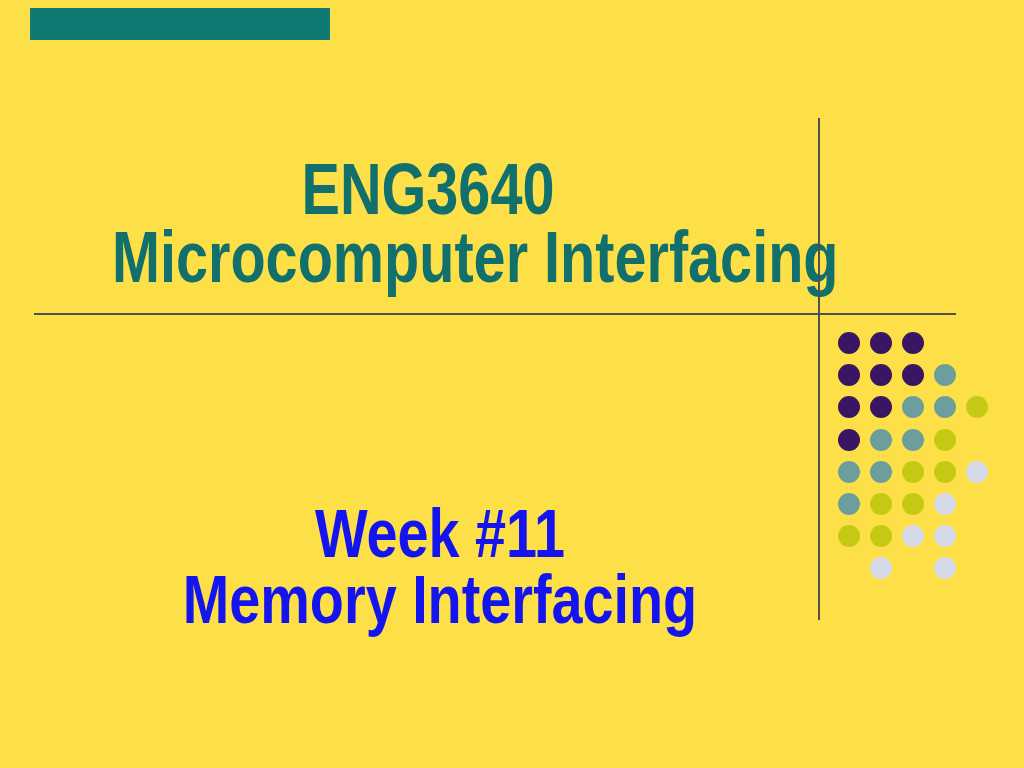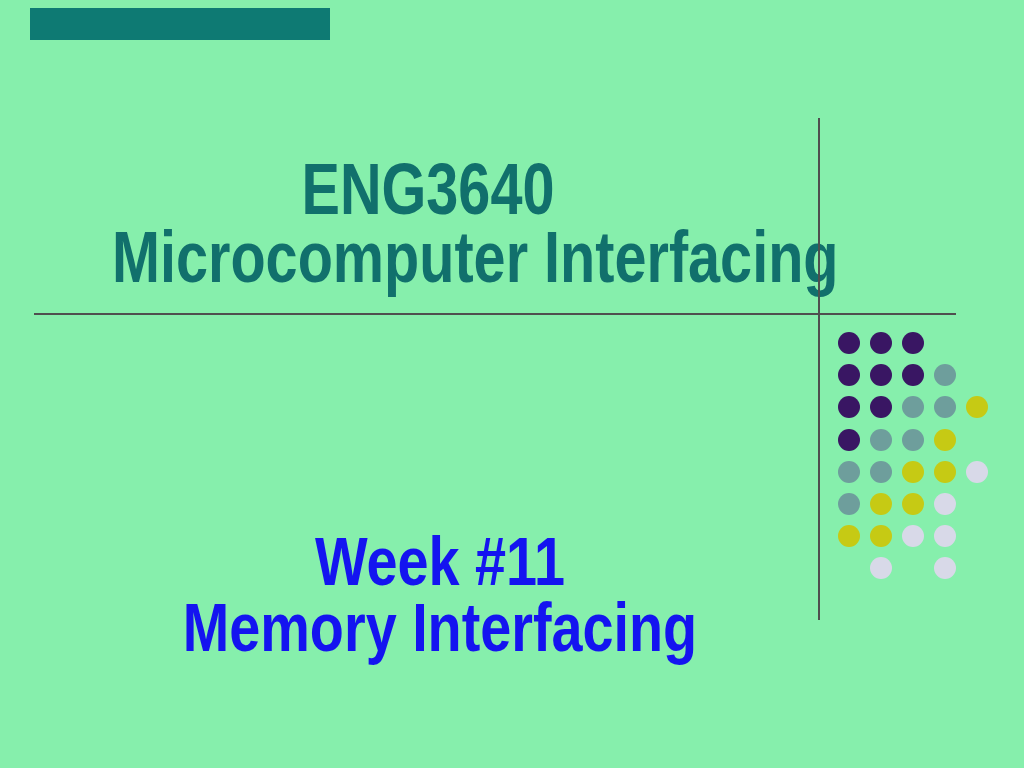--- a/index.html
+++ b/index.html
@@ -4,21 +4,21 @@
 <style>
   html, body {
     margin: 0;
     padding: 0;
     background: #ffffff;
   }
   .slide {
     position: relative;
     width: 1024px;
     height: 768px;
-    background: #86efac;
+    background: #fde047;
     overflow: hidden;
     font-family: "Liberation Sans", sans-serif;
   }
   .top-bar {
     position: absolute;
     left: 30px;
     top: 8px;
     width: 300px;
     height: 32px;
     background: var(--bar-teal, #0e7a73);
@@ -70,21 +70,20 @@
     position: absolute;
     left: 45px;
     top: 500px;
     width: 790px;
     text-align: center;
     color: var(--subtitle-blue, #1414f0);
     font-weight: bold;
     font-size: 68px;
     line-height: 66px;
     white-space: nowrap;
-    margin-top: 28px;
   }
   .subtitle-line {
     transform: scaleX(0.82);
     transform-origin: 50% 50%;
   }
 </style>
 </head>
 <body>
 
 <div class="slide">

